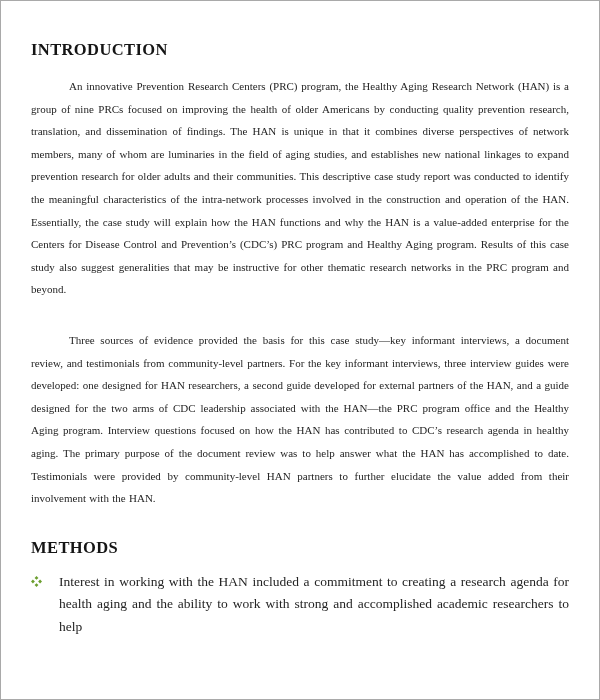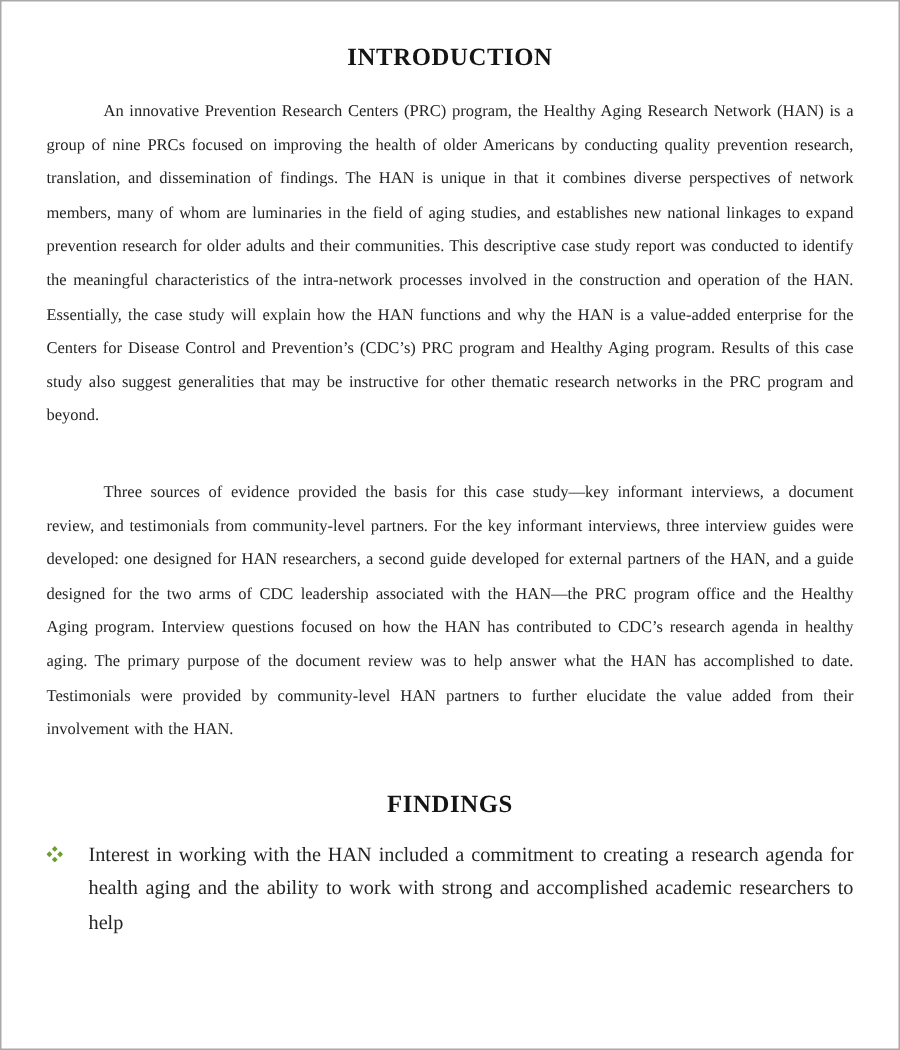--- a/index.html
+++ b/index.html
@@ -20,24 +20,23 @@
     border: 1px solid var(--page-border, #a9a9a9);
     padding: 27px 30px 0 30px;
     overflow: hidden;
     color: var(--text, #242424);
   }
   .section-heading {
     font-size: 16.5px;
     line-height: 19px;
     font-weight: bold;
     letter-spacing: 0.4px;
-    margin: 0 0 16px 0;
+    margin: 12px 0 16px 0;
     color: var(--heading, #151515);
     font-family: "Liberation Serif", "DejaVu Serif", serif;
-    text-align: center;
   }
   .body-para {
     font-size: 11px;
     line-height: 22.6px;
     text-align: justify;
     text-indent: 38px;
     word-spacing: 0.6px;
     margin: 0 0 28px 0;
   }
   .section-findings .section-heading {
@@ -69,21 +68,21 @@
   <section class="section-introduction">
     <h2 class="section-heading">INTRODUCTION</h2>
     <p class="body-para">An innovative Prevention Research Centers (PRC) program, the Healthy Aging Research Network (HAN) is a group of nine PRCs focused on improving the health of older Americans by conducting quality prevention research, translation, and dissemination of findings.  The HAN is unique in that it combines diverse perspectives of network members, many of whom are luminaries in the field of aging studies, and establishes new national linkages to expand prevention research for older adults and their communities. This descriptive case study report was conducted to identify the meaningful characteristics of the intra-network processes involved in the construction and operation of the HAN. Essentially, the case study will explain how the HAN functions and why the HAN is a value-added enterprise for the Centers for Disease Control and Prevention’s (CDC’s) PRC program and Healthy Aging program. Results of this case study also suggest generalities that may be instructive for other thematic research networks in the PRC program and beyond.</p>
   </section>
 
   <section class="section-methods">
     <p class="body-para">Three sources of evidence provided the basis for this case study—key informant interviews, a document review, and testimonials from community-level partners. For the key informant interviews, three interview guides were developed: one designed for HAN researchers, a second guide developed for external partners of the HAN, and a guide designed for the two arms of CDC leadership associated with the HAN—the PRC program office and the Healthy Aging program. Interview questions focused on how the HAN has contributed to CDC’s research agenda in healthy aging. The primary purpose of the document review was to help answer what the HAN has accomplished to date. Testimonials were provided by community-level HAN partners to further elucidate the value added from their involvement with the HAN.</p>
   </section>
 
   <section class="section-findings">
-    <h2 class="section-heading">FINDINGS</h2>
+    <h2 class="section-heading">METHODS</h2>
     <div class="bullet-item">
       <span class="bullet-marker">
         <svg width="11" height="11" viewBox="0 0 12 12" aria-hidden="true">
           <g fill="#6b9e2e">
             <polygon points="6,0 8.1,2.1 6,4.2 3.9,2.1"></polygon>
             <polygon points="2.1,3.9 4.2,6 2.1,8.1 0,6"></polygon>
             <polygon points="9.9,3.9 12,6 9.9,8.1 7.8,6"></polygon>
             <polygon points="6,7.8 8.1,9.9 6,12 3.9,9.9"></polygon>
           </g>
         </svg>

